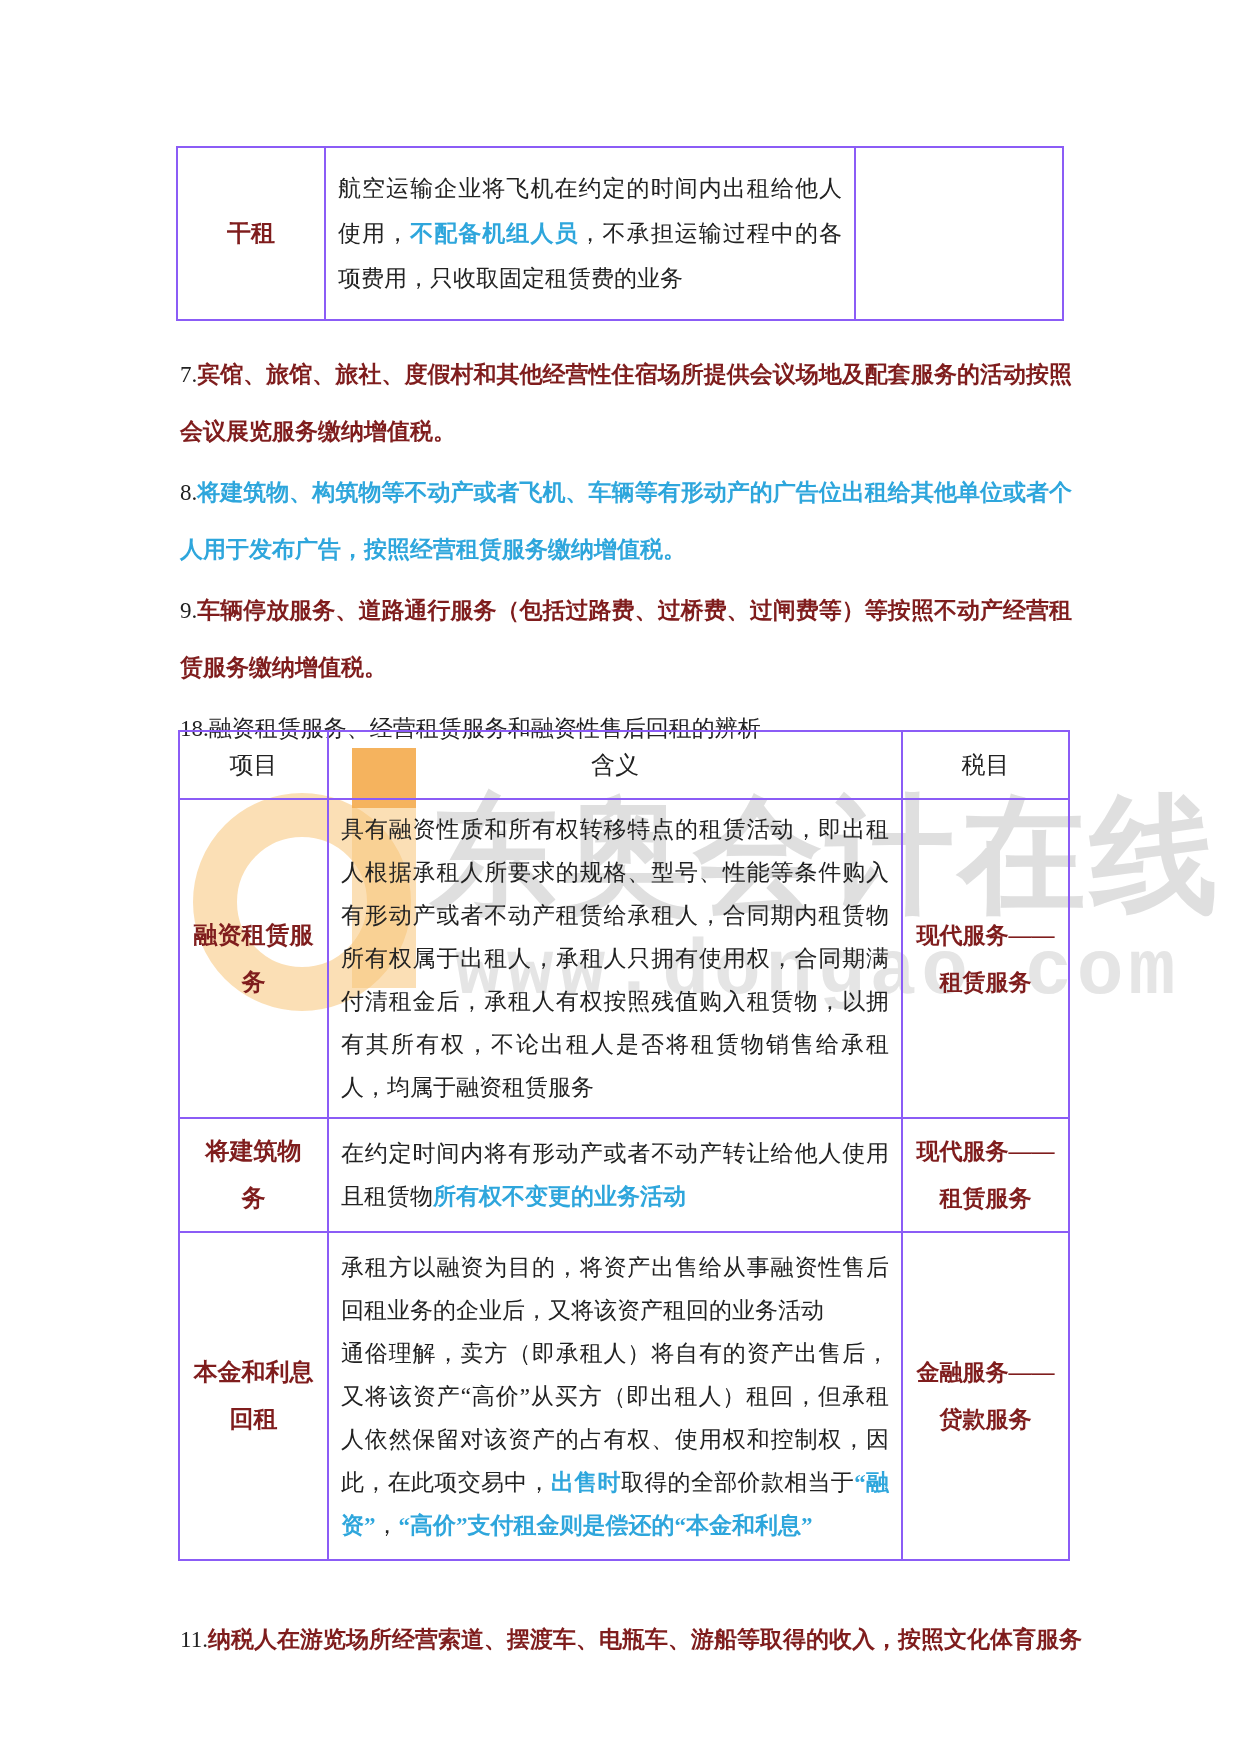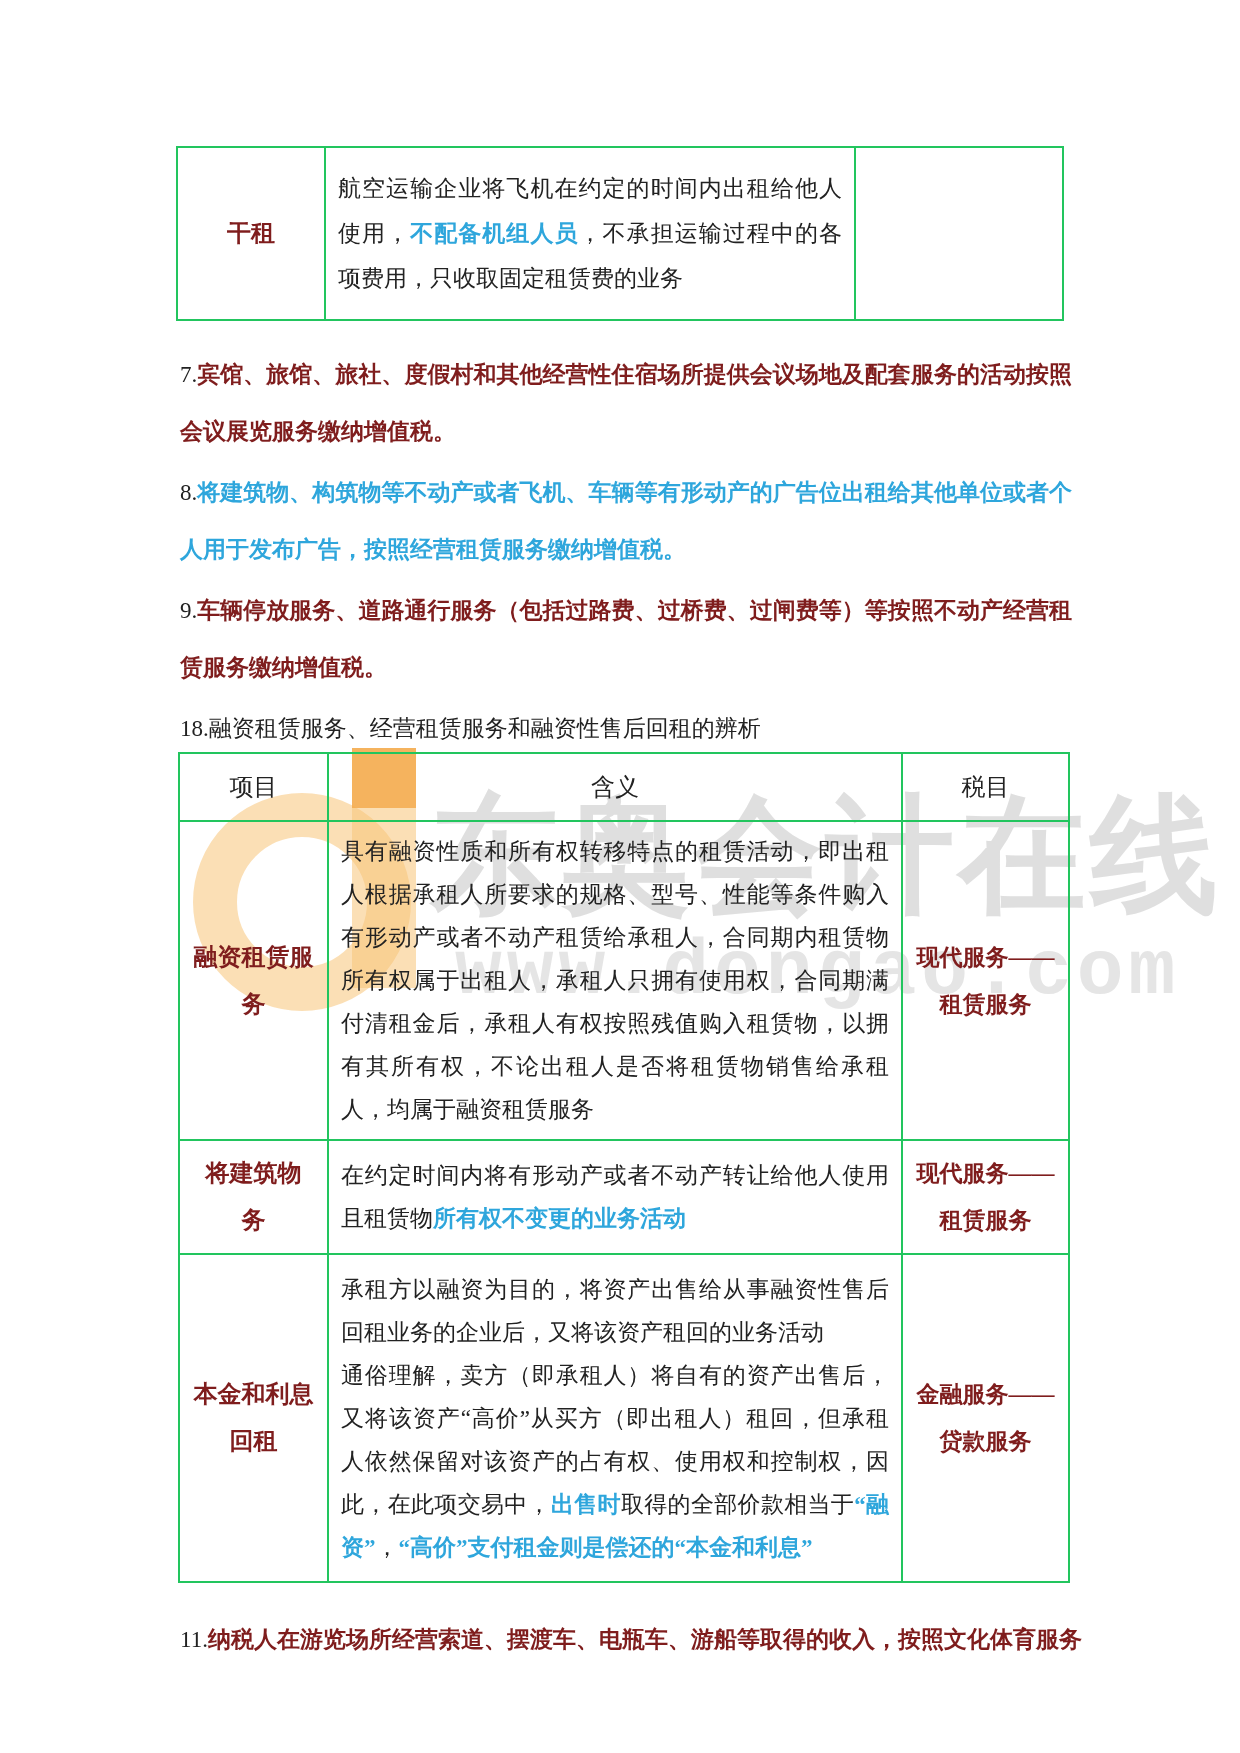--- a/index.html
+++ b/index.html
@@ -32,24 +32,24 @@
   .wm-url {
     position:absolute; left:455px; top:928px; white-space:nowrap;
     font-family:Liberation Mono, monospace; font-weight:bold;
     font-size:78px; letter-spacing:5px; color:rgba(190,190,190,0.4);
   }
 
   
   .layer { position:absolute; inset:0; z-index:1; }
 
   table.doc-table { border-collapse:collapse; table-layout:fixed; position:absolute; background:transparent; }
-  table.doc-table td, table.doc-table th { border:2px solid #22c55e; background:transparent;margin-left:8px; }
+  table.doc-table td, table.doc-table th { border:2px solid #8b5cf6; background:transparent;margin-left:8px; }
 
   .t1 { left:176px; top:146px; width:886px; }
-  .t2 { left:178px; top:752px; width:890px;padding-left:30px; }
+  .t2 { left:178px; top:730px; width:890px;padding-left:30px; }
 
   th.hdr { height:64px; font-size:24px; font-weight:normal; text-align:center; color:#222; }
 
   td.item-cell {
     text-align:center; vertical-align:middle;
     font-size:24px; font-weight:bold; line-height:47px;
   }
   td.meaning-cell {
     padding:8px 12px; text-align:justify; vertical-align:middle;
     font-size:23px; line-height:45px; color:#222;

